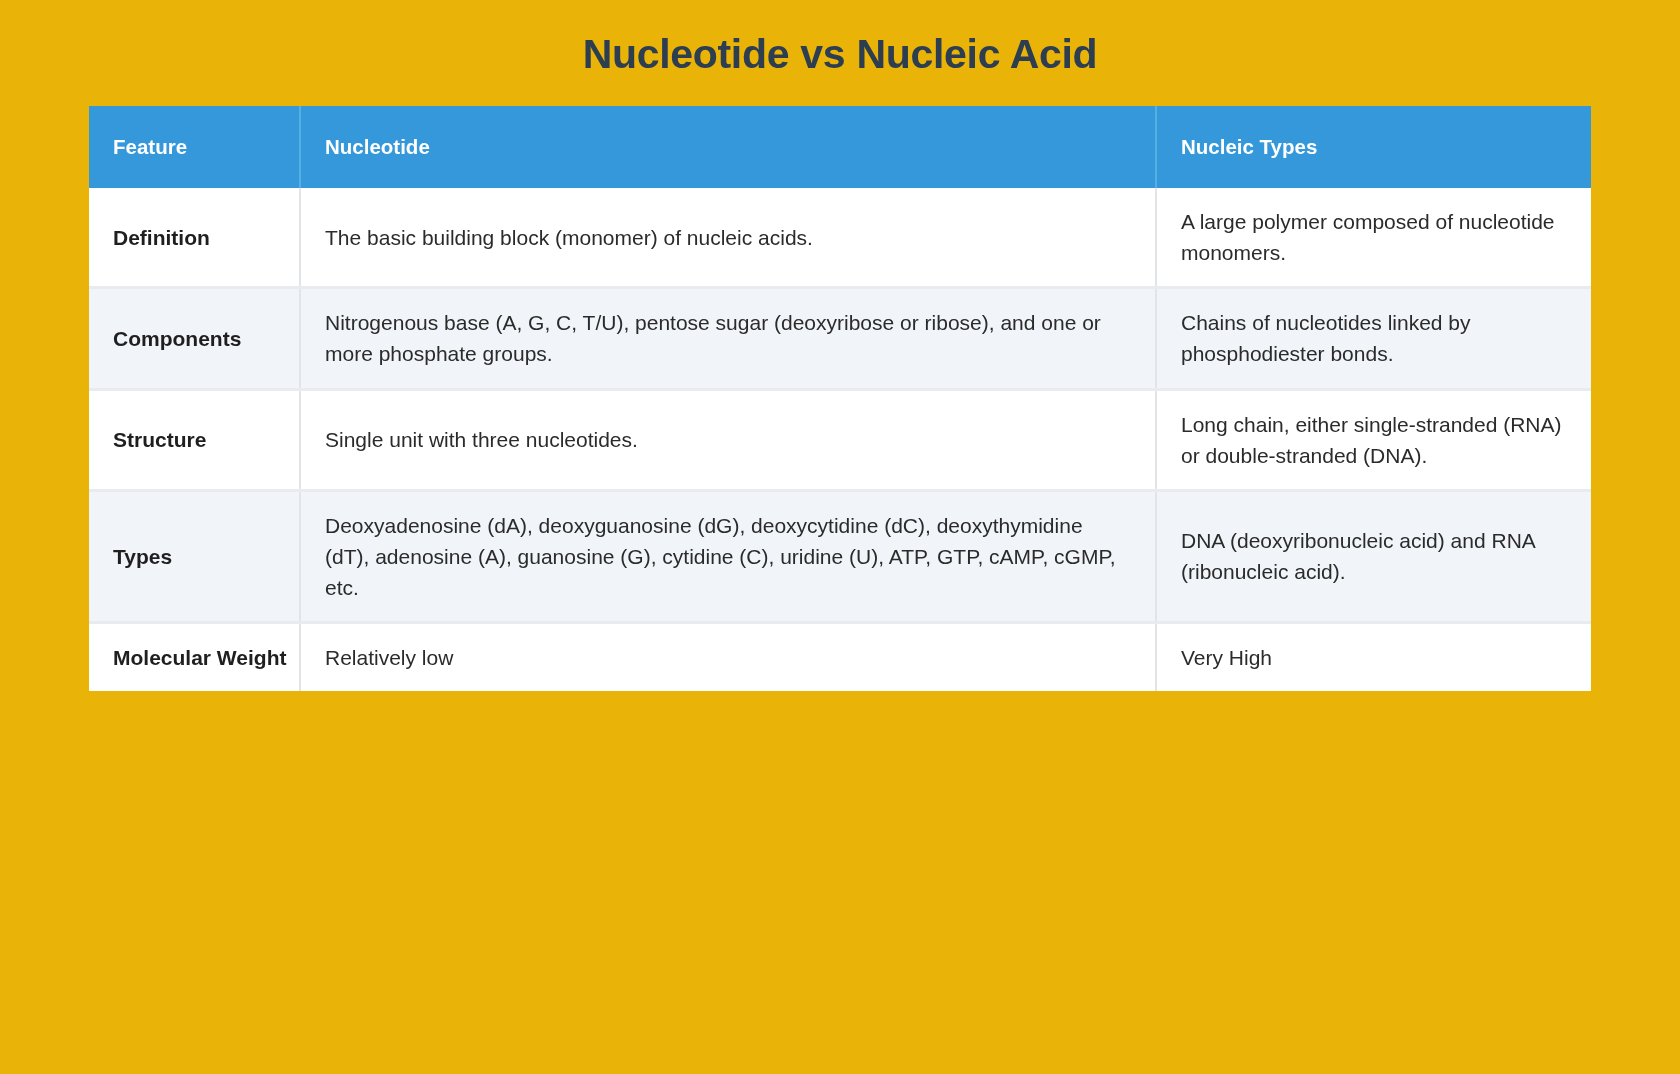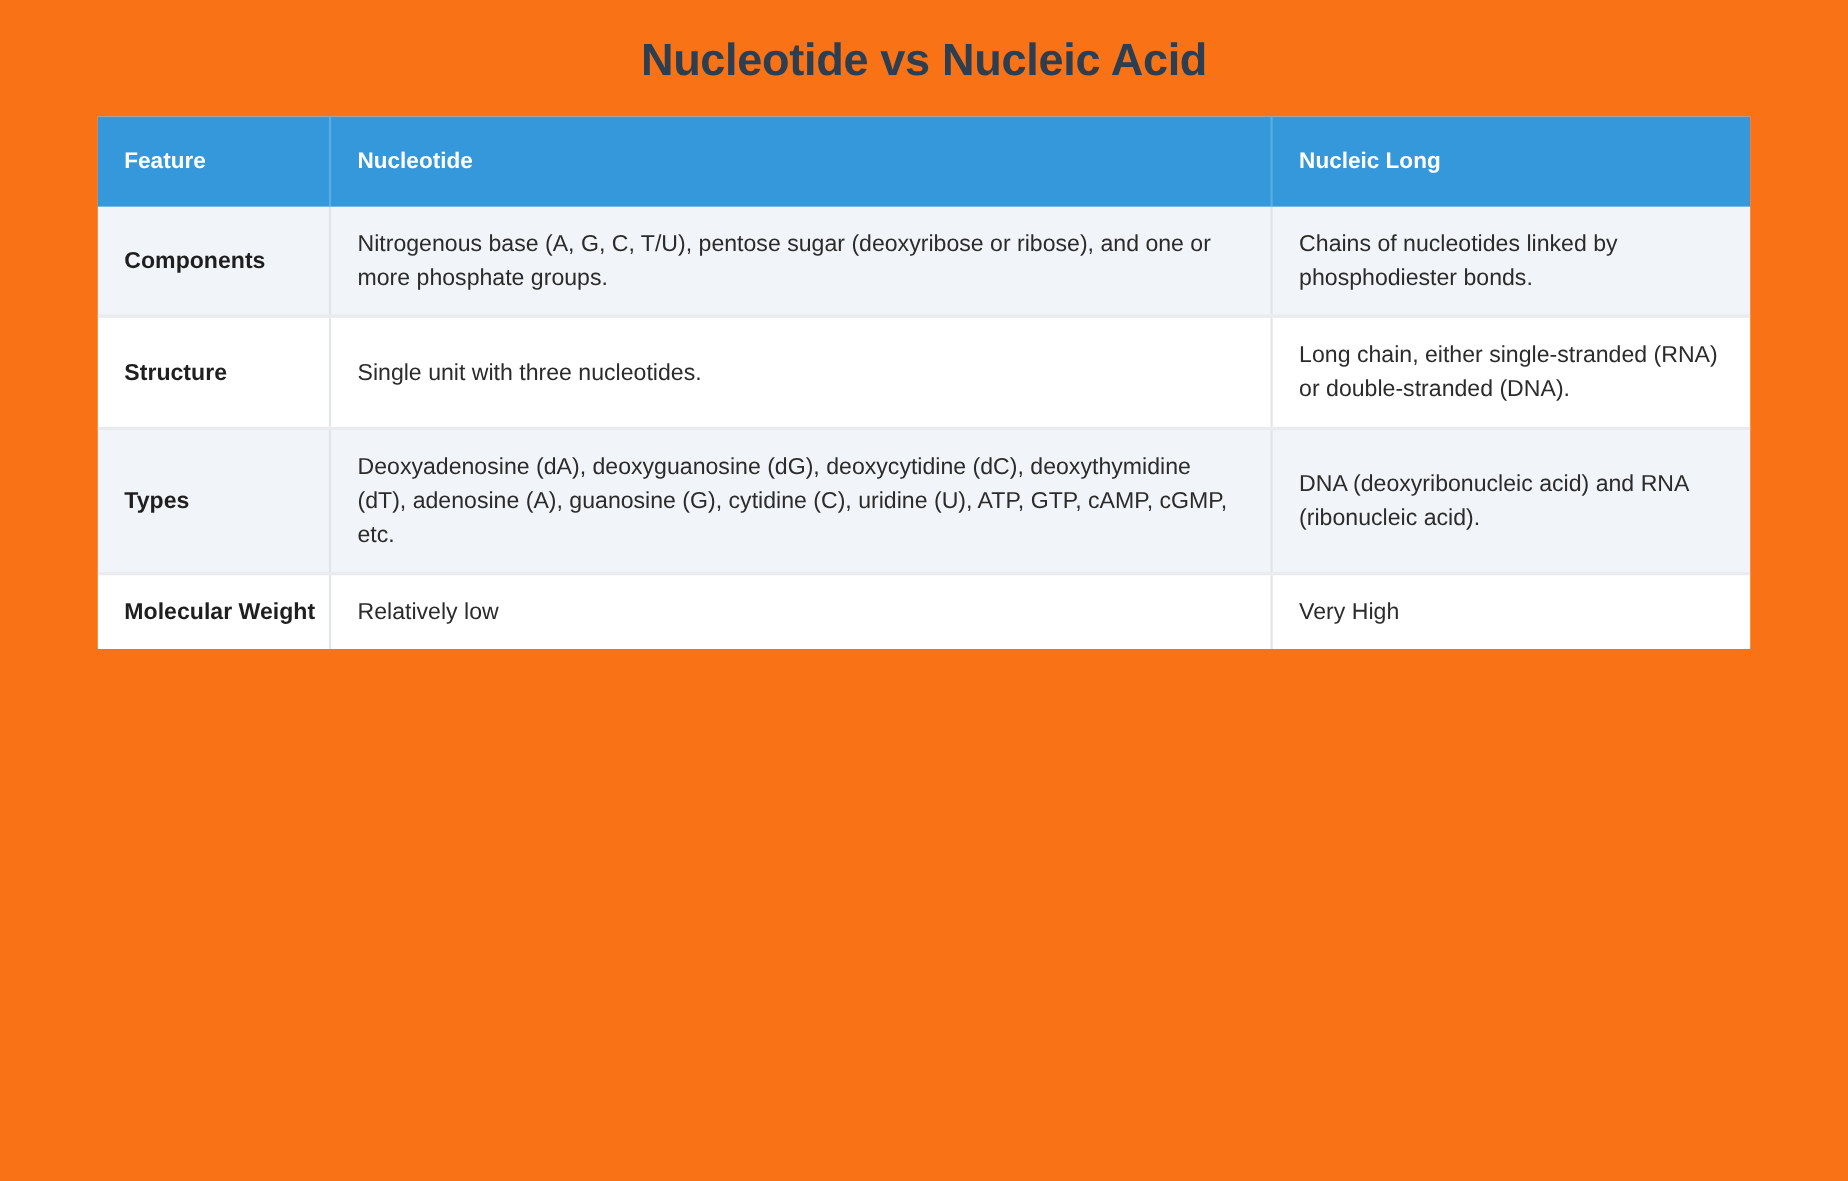--- a/index.html
+++ b/index.html
@@ -7,21 +7,21 @@
     margin: 0;
     padding: 0;
     width: 1680px;
     height: 1074px;
     background: #ffffff;
     font-family: "Liberation Sans", sans-serif;
   }
   #page {
     width: 1680px;
     height: 1074px;
-    background: #f97316;
+    background: #eab308;
     position: relative;
     overflow: hidden;
   }
   #page-title {
     text-align: center;
     font-size: 41px;
     font-weight: bold;
     color: #2c3e50;
     letter-spacing: -0.3px;
     margin: 0;
@@ -89,24 +89,29 @@
     <table class="cmp">
       <colgroup>
         <col class="c-feature">
         <col class="c-a">
         <col class="c-b">
       </colgroup>
       <thead>
         <tr>
           <th>Feature</th>
           <th>Nucleotide</th>
-          <th>Nucleic Long</th>
+          <th>Nucleic Types</th>
         </tr>
       </thead>
       <tbody id="table-body">
+          <tr>
+            <td class="feature">Definition</td>
+            <td>The basic building block (monomer) of nucleic acids.</td>
+            <td>A large polymer composed of nucleotide monomers.</td>
+          </tr>
           <tr class="alt">
             <td class="feature">Components</td>
             <td>Nitrogenous base (A, G, C, T/U), pentose sugar (deoxyribose or ribose), and one or more phosphate groups.</td>
             <td>Chains of nucleotides linked by phosphodiester bonds.</td>
           </tr>
           <tr>
             <td class="feature">Structure</td>
             <td>Single unit with three nucleotides.</td>
             <td>Long chain, either single-stranded (RNA) or double-stranded (DNA).</td>
           </tr>

